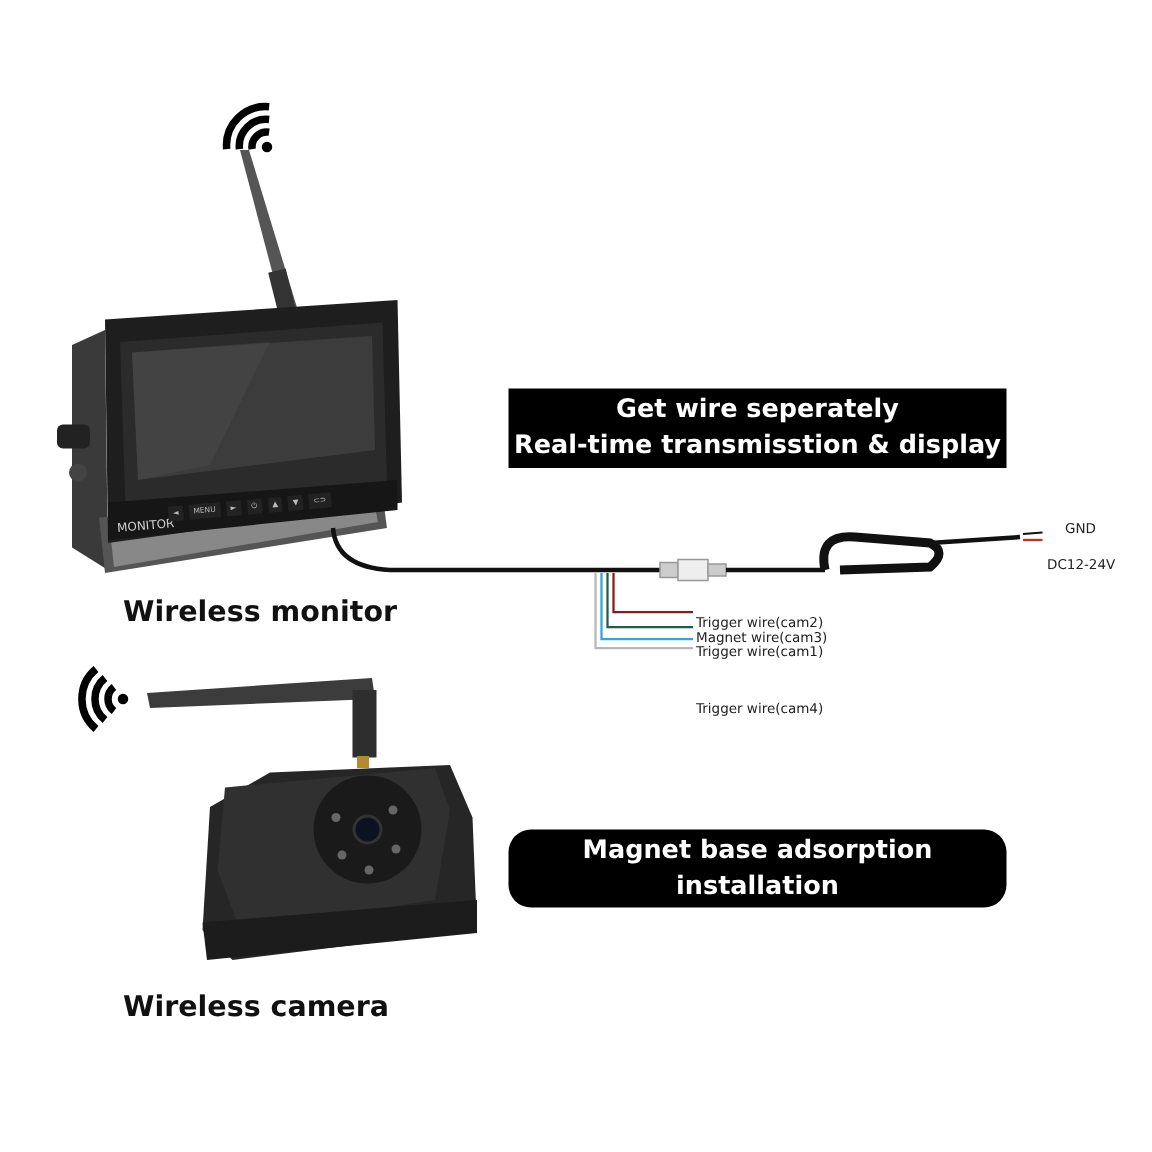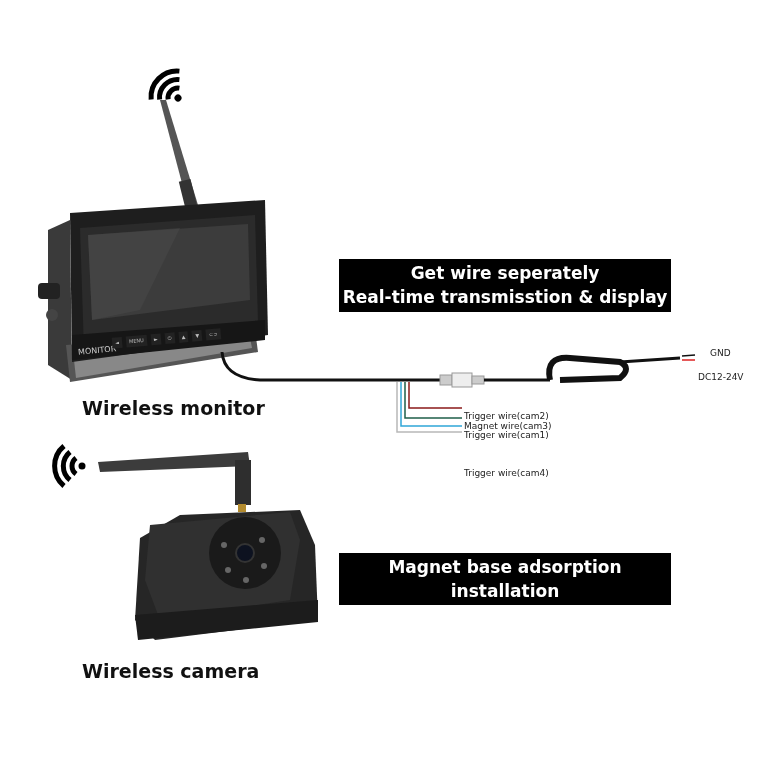--- a/index.html
+++ b/index.html
@@ -93,21 +93,21 @@
   <span style="background:#222;color:#bbb;font-size:5px;padding:2px 3px;">⏻</span>
   <span style="background:#222;color:#bbb;font-size:5px;padding:2px 3px;">▲</span>
   <span style="background:#222;color:#bbb;font-size:5px;padding:2px 3px;">▼</span>
   <span style="background:#222;color:#bbb;font-size:5px;padding:2px 3px;">⊂⊃</span>
 </div>
 
 <div class="banner" style="left:339px;top:259px;width:332px;height:53px;padding-top:2px;">
   <div>Get wire seperately</div>
   <div>Real-time transmisstion &amp; display</div>
 </div>
-<div class="banner" style="left:339px;top:553px;width:332px;height:52px;padding-top:2px;">
+<div class="banner" style="left:339px;top:553px;width:332px;height:52px;padding-top:2px;border-radius:15px;">
   <div>Magnet base adsorption installation</div>
   <div>Battery Charging</div>
 </div>
 
 <div class="label" style="left:82px;top:397px;">Wireless monitor</div>
 <div class="label" style="left:82px;top:660px;">Wireless camera</div>
 
 <div class="wire-label" style="left:710px;top:348px;">GND</div>
 <div class="wire-label" style="left:698px;top:372px;">DC12-24V</div>
 

